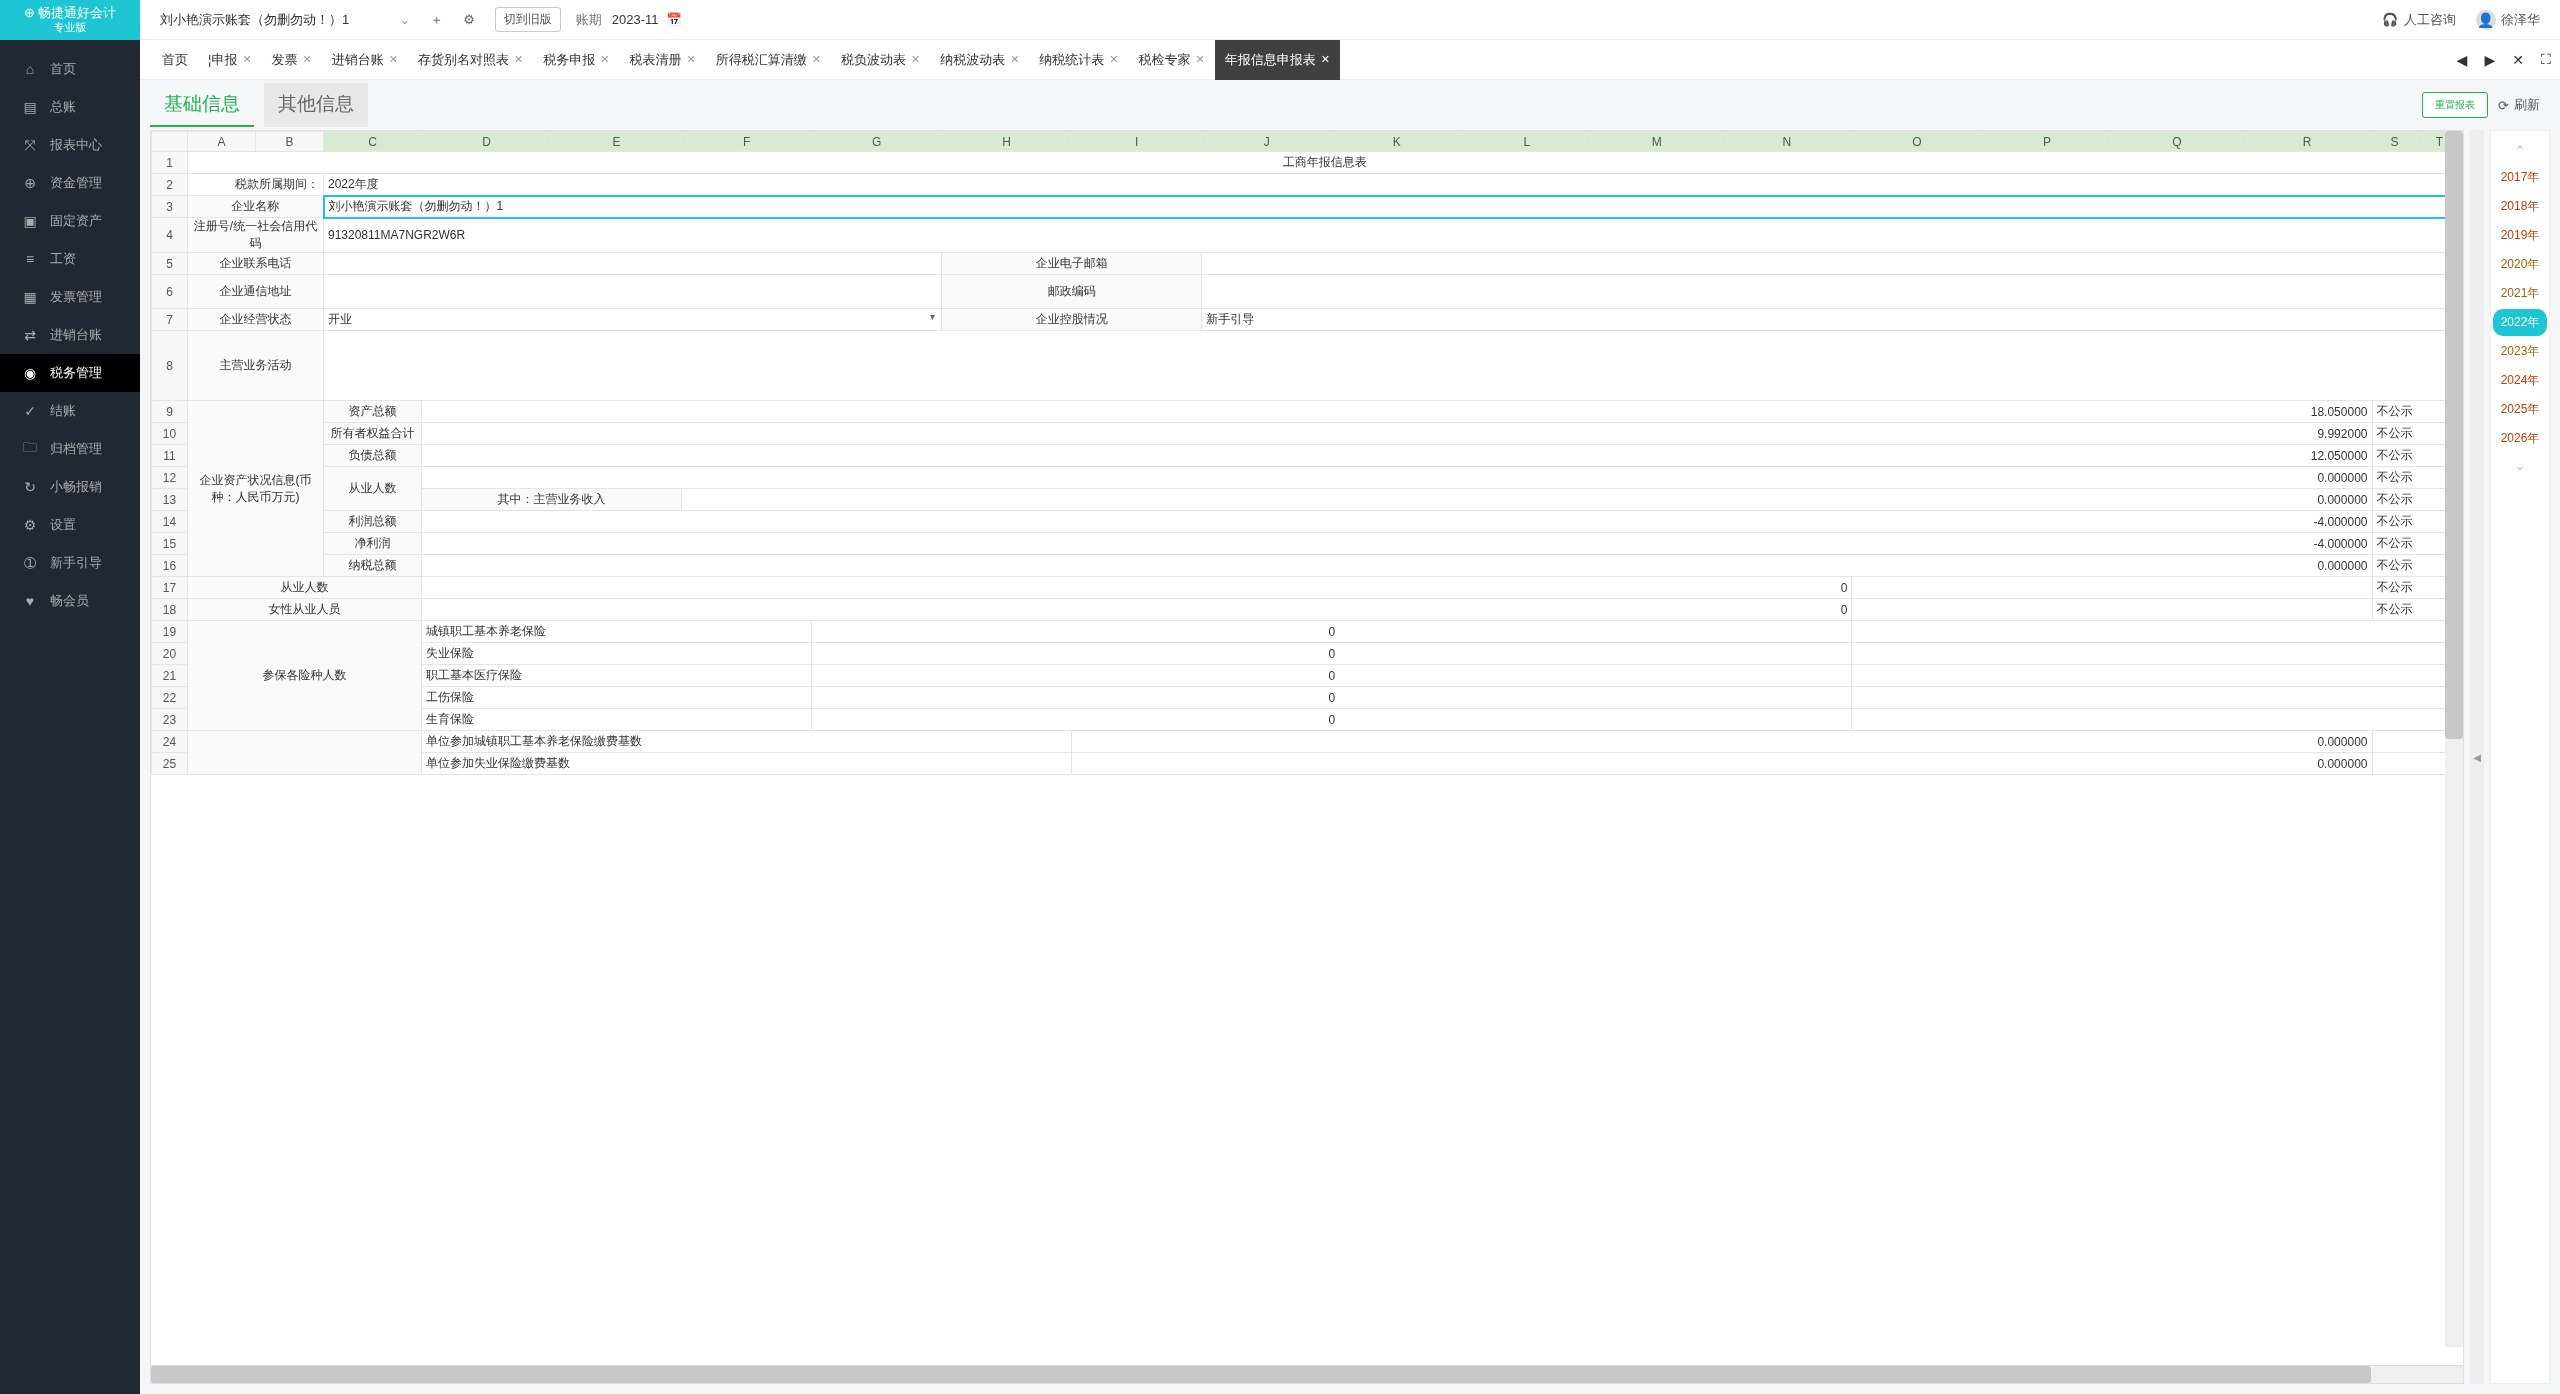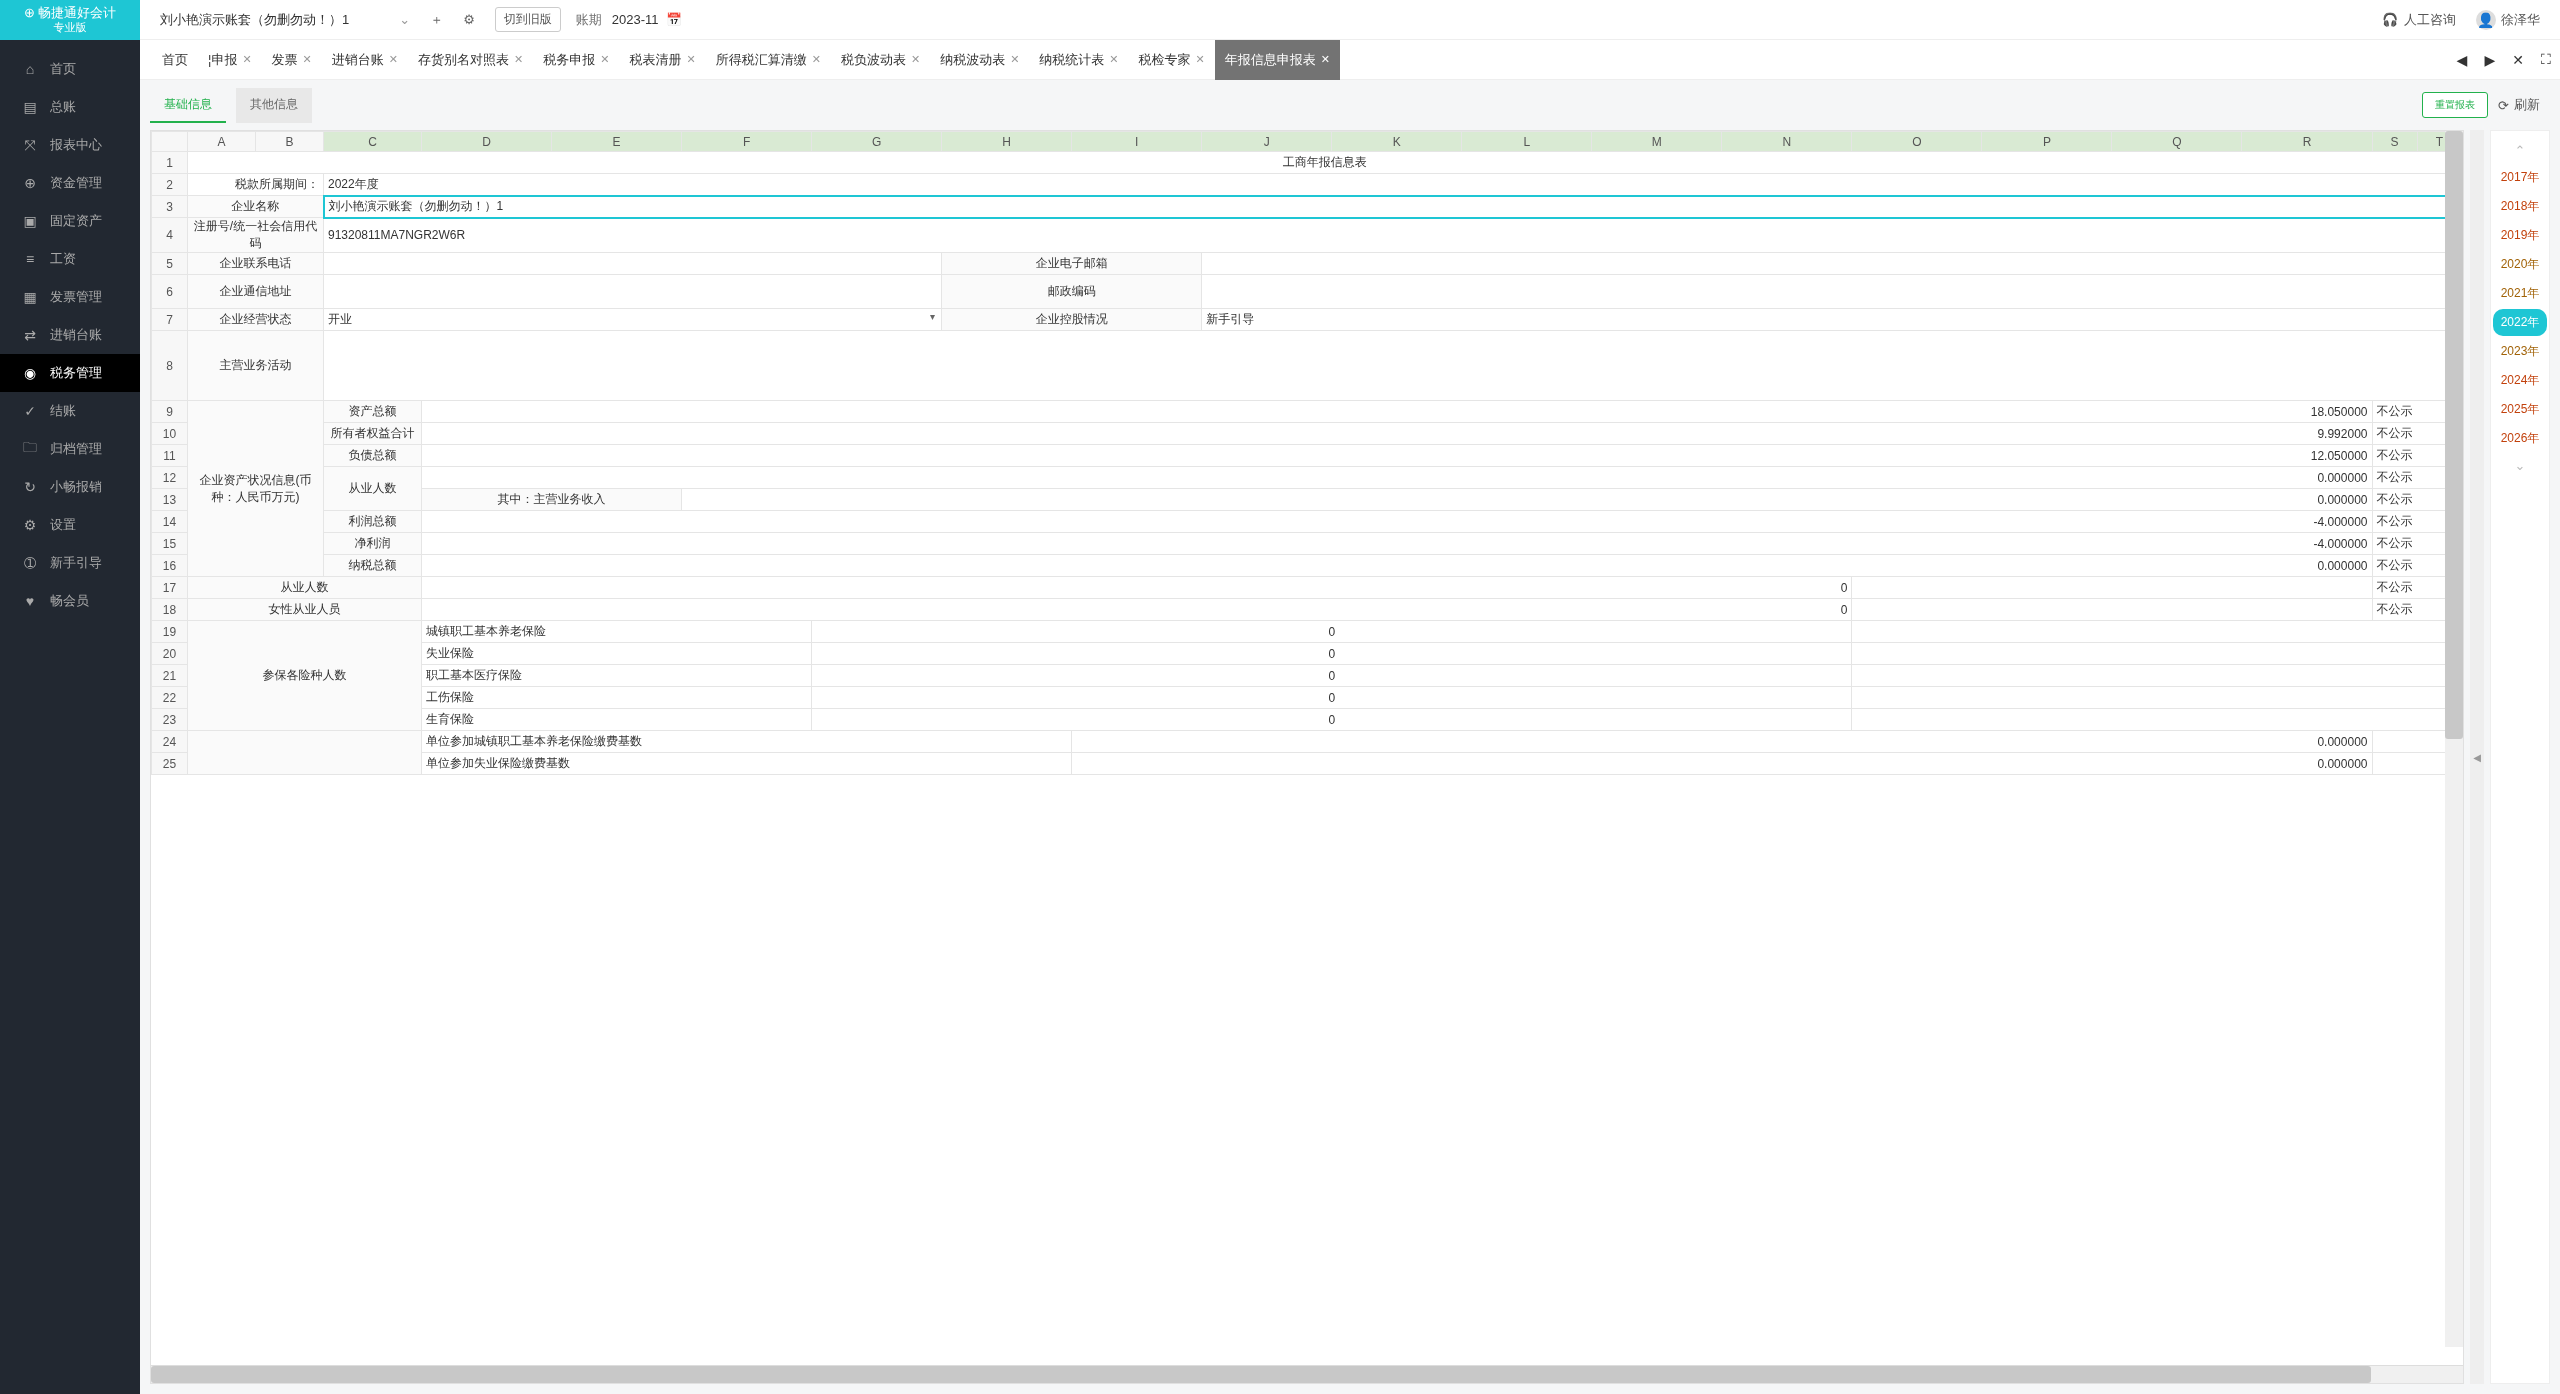--- a/index.html
+++ b/index.html
@@ -30,29 +30,29 @@
 .sidebar-item { height: 38px; display: flex; align-items: center; padding-left: 22px; gap: 12px; cursor: pointer; font-size: 13px; }
 .sidebar-item.active { background: #000; color: #fff; }
 .sidebar-item .ic { width: 16px; text-align: center; font-size: 14px; }
 
 
 .main { flex: 1; display: flex; flex-direction: column; background: #f5f6f7; min-width: 0; }
 
 
 .tabs { height: 40px; background: #fff; display: flex; align-items: center; padding-left: 12px; border-bottom: 1px solid #eee; }
 .tab { padding: 0 10px; height: 40px; display: flex; align-items: center; gap: 5px; color: #333; cursor: pointer; white-space: nowrap; font-size: 13px; }
-.tab.active { background: #737373; color: #fff; }
+.tab.active { background: #404040; color: #fff; }
 .tab .close { color: #999; font-size: 11px; }
 .tab.active .close { color: #fff; }
 .tab-ctrls { display: flex; align-items: center; margin-left: auto; }
 .tab-ctrl { width: 28px; height: 40px; display: flex; align-items: center; justify-content: center; cursor: pointer; color: #333; font-size: 14px; }
 
 
 .subbar { height: 50px; display: flex; align-items: center; padding: 0 20px 0 10px; gap: 10px; }
-.subtab { padding: 8px 14px; color: #22b14c; border-bottom: 2px solid #22b14c; cursor: pointer; font-size: 12px; }
+.subtab { padding: 8px 14px; color: #22b14c; border-bottom: 2px solid #22b14c; cursor: pointer; font-size: 19px; }
 .subtab.inactive { color: #666; border-bottom: 2px solid transparent; background: #e8e8e8; }
 .subbar .spacer { flex: 1; }
 .reset-btn { border: 1px solid #22b14c; color: #22b14c; background: #fff; padding: 5px 12px; border-radius: 3px; cursor: pointer; font-size: 10px; }
 .refresh-btn { display: flex; align-items: center; gap: 5px; color: #555; cursor: pointer; font-size: 13px; }
 
 
 .sheet-wrap { flex: 1; display: flex; min-height: 0; padding: 0 10px 10px 10px; gap: 6px; }
 .sheet-area { flex: 1; background: #fff; display: flex; flex-direction: column; min-width: 0; border: 1px solid #e0e0e0; }
 .sheet-scroll { flex: 1; overflow: auto; position: relative; }
 .sheet-hscroll { height: 18px; background: #f0f0f0; border-top: 1px solid #ddd; position: relative; }

